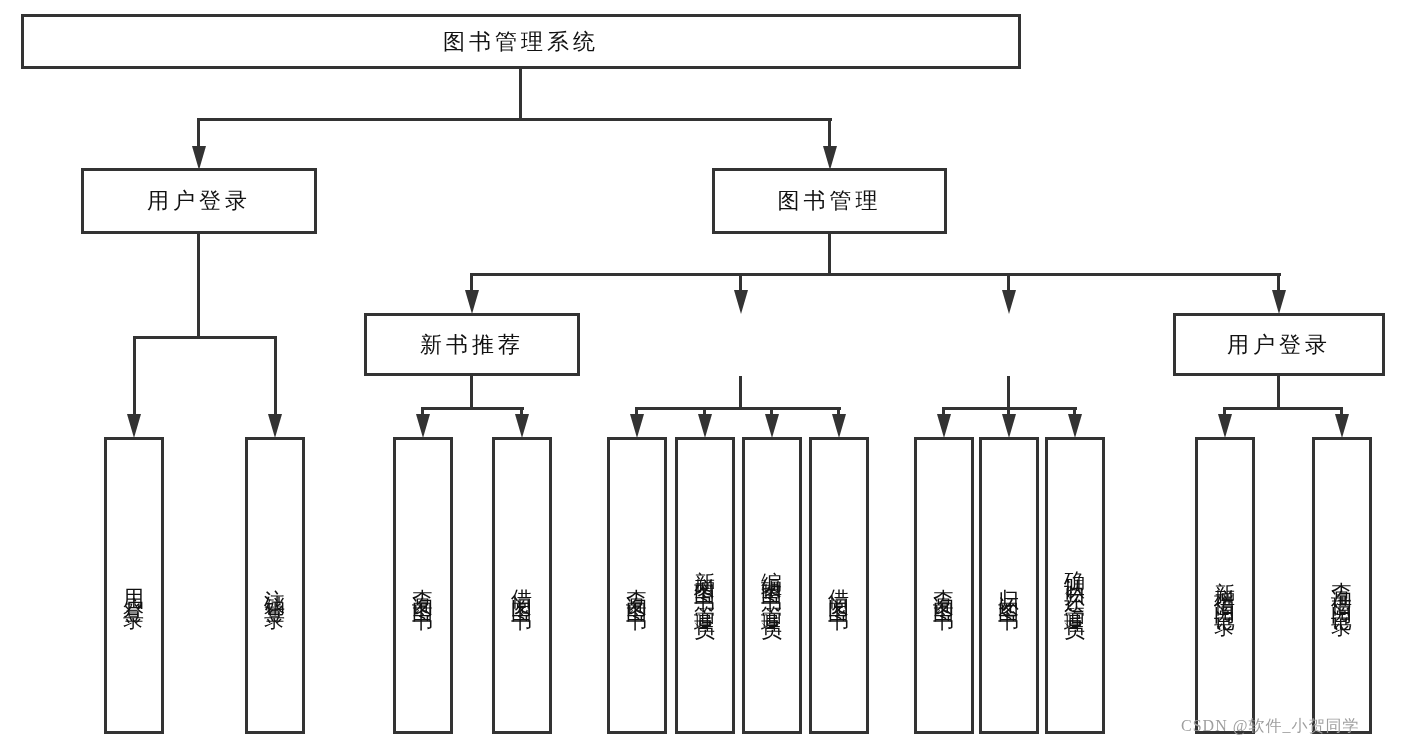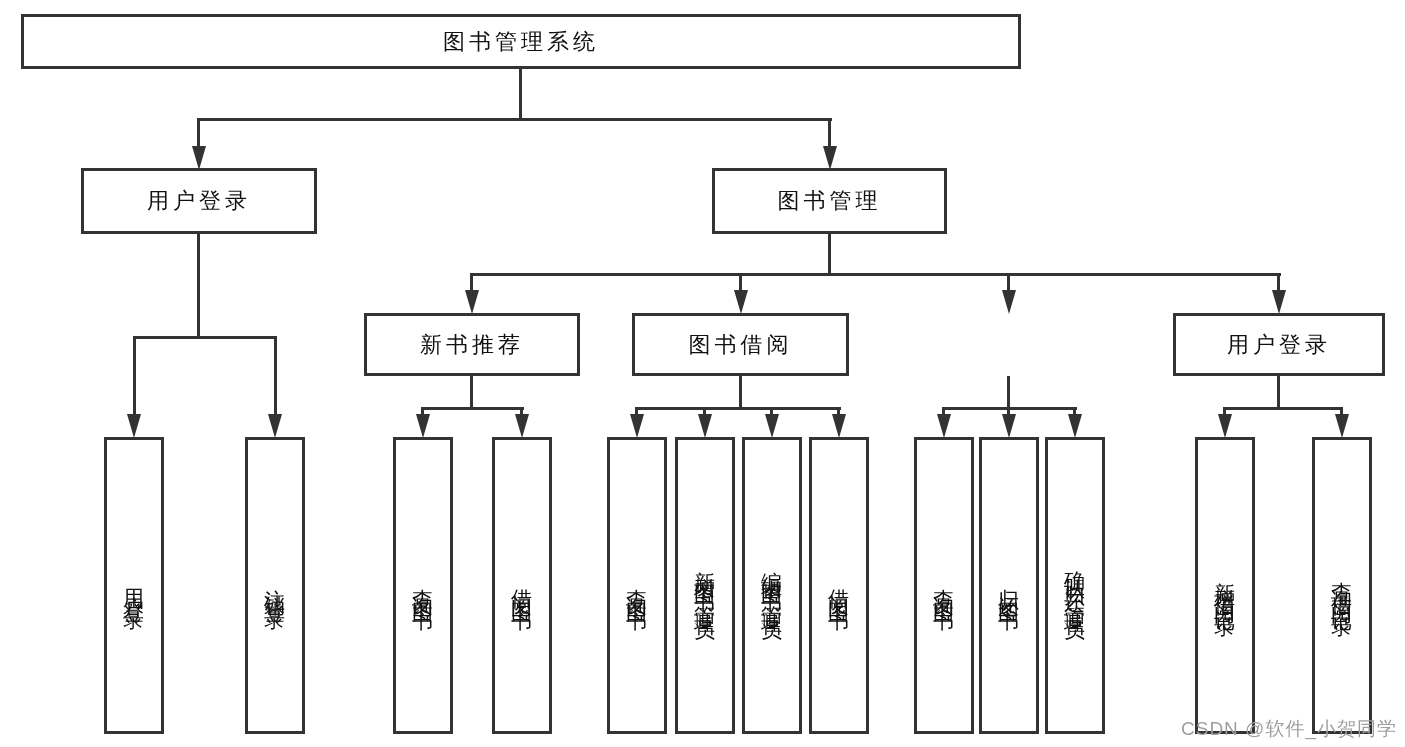--- a/index.html
+++ b/index.html
@@ -43,25 +43,26 @@
   .ar{
     position:absolute;display:block;
     width:0;height:0;
     border-left:7px solid transparent;
     border-right:7px solid transparent;
     border-top:24px solid var(--line);
   }
   .watermark{
     position:absolute;
     left:1181px;top:716px;
-    font-size:19px;
+    font-size:16px;
     color:var(--watermark);
     letter-spacing:1px;
     white-space:nowrap;
     z-index:5;
+    font-family:Liberation Serif, serif;
   }
 </style>
 </head>
 <body>
 
 <div id="stage">
 
   <div class="box" style="left:21px;top:14px;width:1000px;height:55px">
     <span>图书管理系统</span>
   </div>
@@ -71,23 +72,20 @@
   </div>
 
   <div class="box" style="left:712px;top:168px;width:235px;height:66px">
     <span>图书管理</span>
   </div>
 
   <div class="box" style="left:364px;top:313px;width:216px;height:63px">
     <span>新书推荐</span>
   </div>
 
-  <div class="box" style="left:632px;top:313px;width:217px;height:63px">
-    <span>图书借阅</span>
-  </div>
 
 
   <div class="box" style="left:1173px;top:313px;width:212px;height:63px">
     <span>用户登录</span>
   </div>
 
   <div class="box leaf" style="left:104px;top:437px;width:60px;height:297px">
     <span class="vtext">用户登录</span>
   </div>
   <div class="box leaf" style="left:245px;top:437px;width:60px;height:297px">

